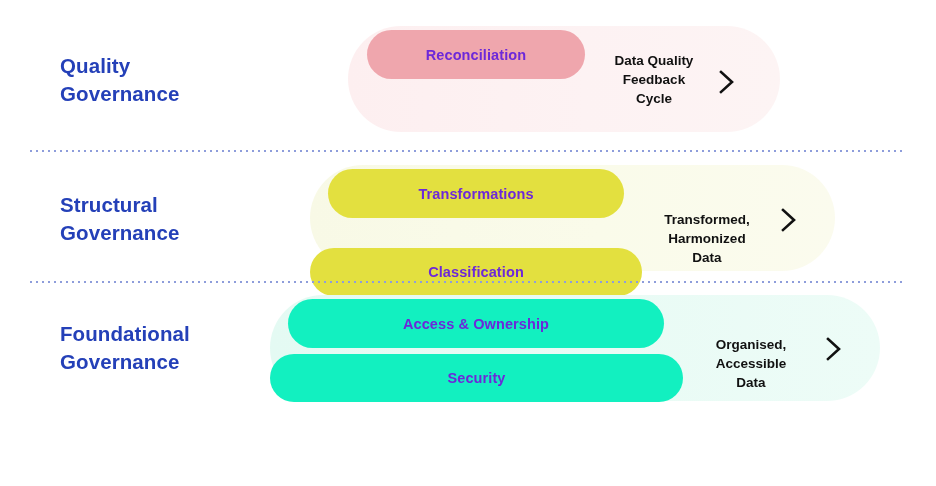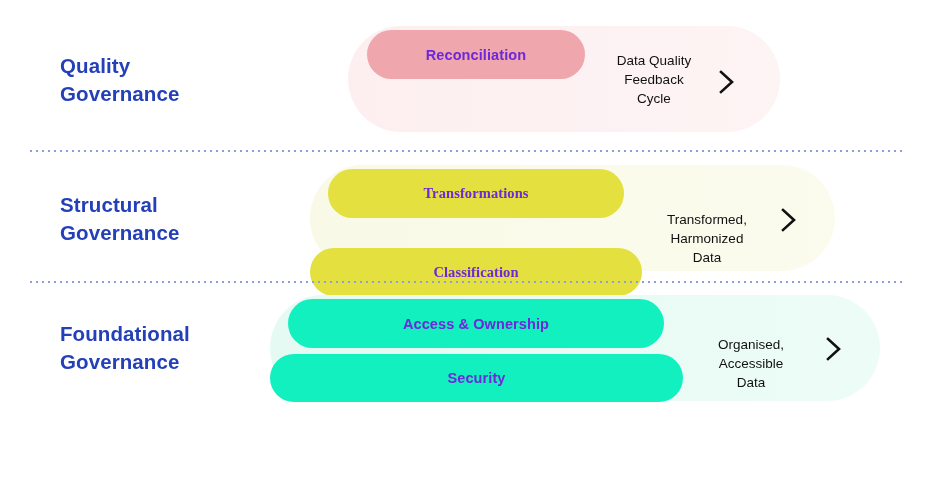--- a/index.html
+++ b/index.html
@@ -54,29 +54,29 @@
     justify-content: center;
   }
   .pill-label {
     font-size: 14.5px;
     font-weight: 600;
     color: #6d28d9;
     letter-spacing: 0.1px;
     white-space: nowrap;
   }
   .pill-pink   { background: #efa6ad; }
-  .pill-yellow { background: #e3e03f; font-family: Liberation Serif, serif; }
+  .pill-yellow { background: #e3e03f; }
   .pill-green  { background: #12f0c0; }
 
   
   .outcome {
     position: absolute;
     text-align: center;
     font-size: 13.5px;
-    font-weight: 400;
+    font-weight: 700;
     color: #111111;
     line-height: 19px;
     white-space: pre-line;
   }
 
   
   .chevron {
     position: absolute;
     width: 30px;
     height: 30px;

